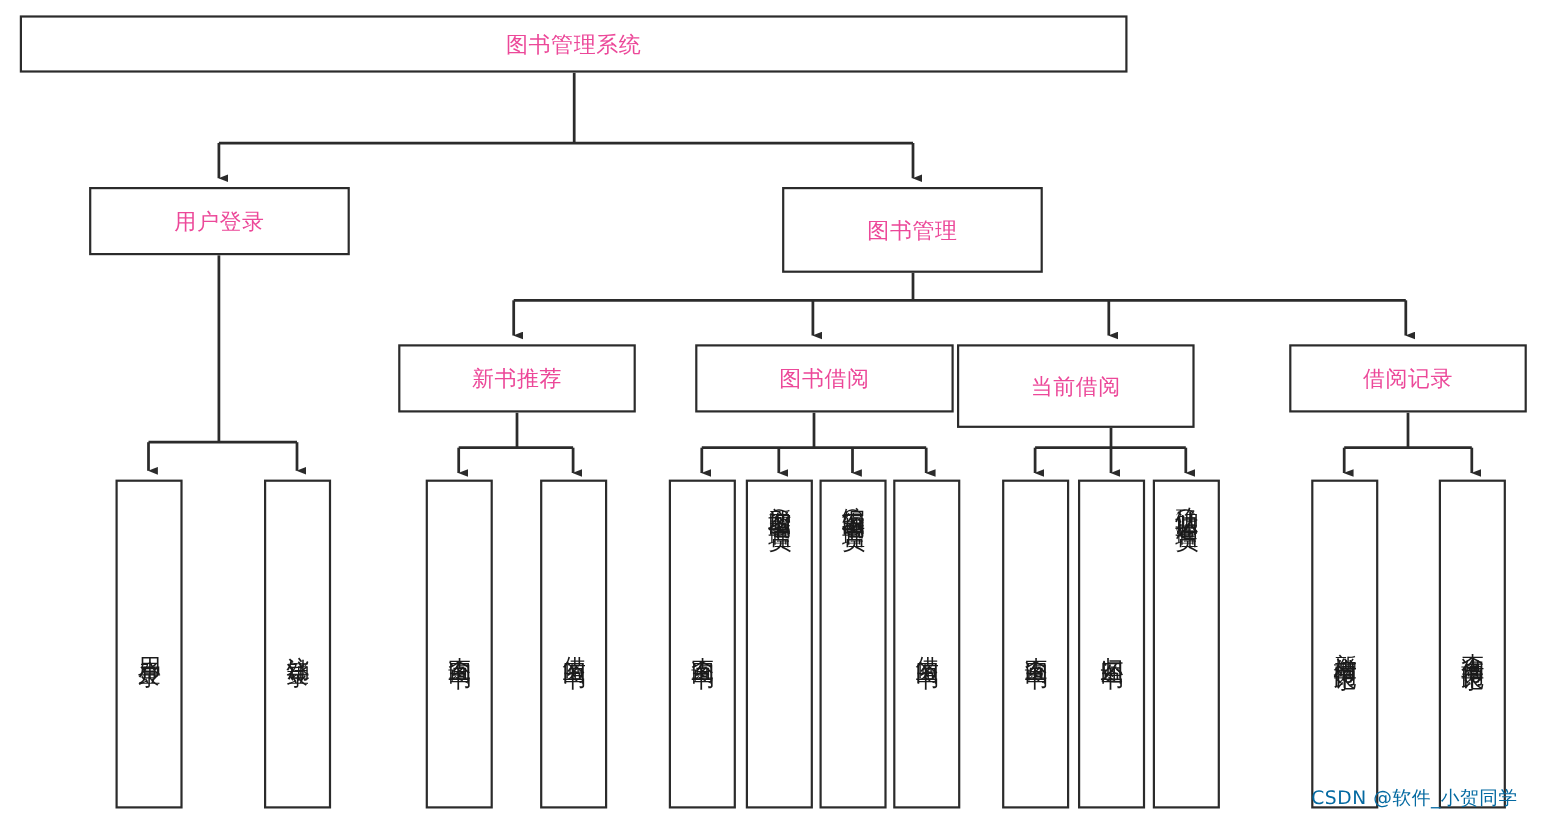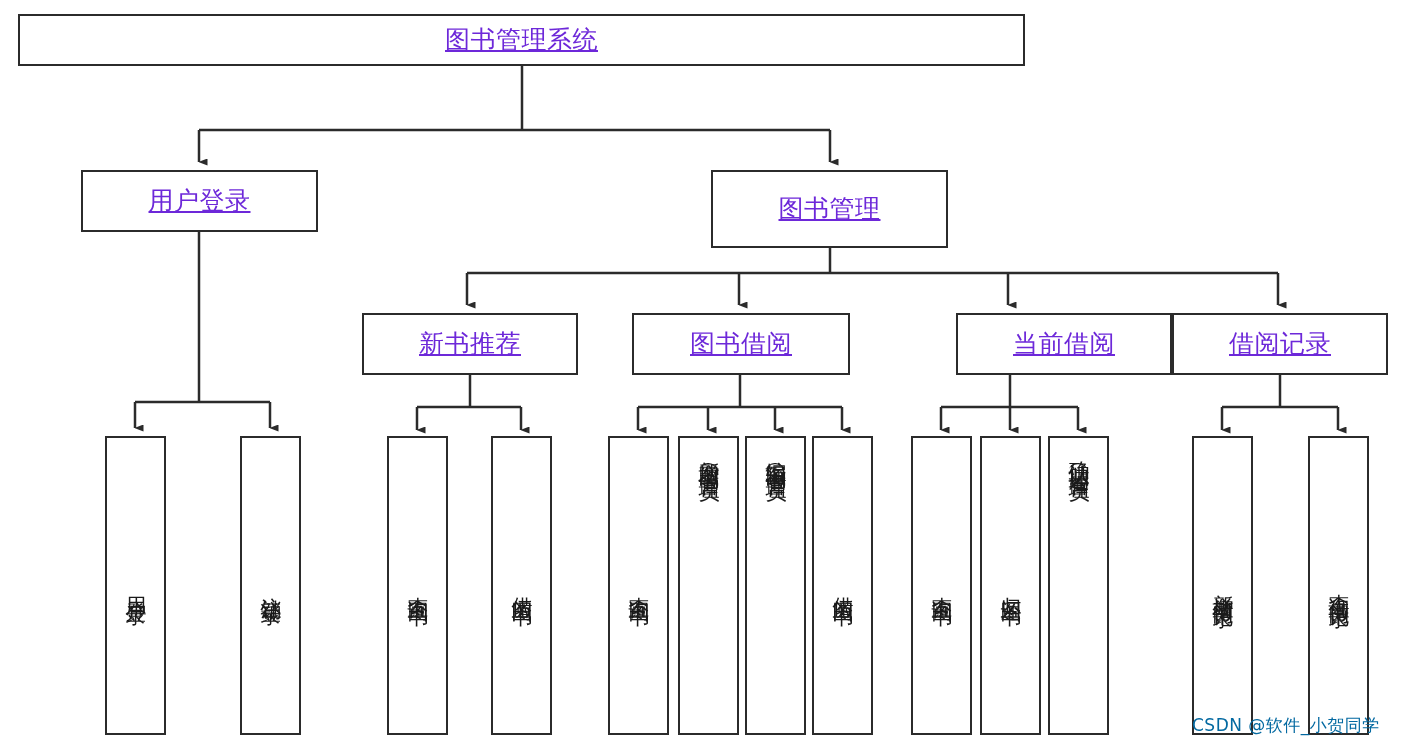--- a/index.html
+++ b/index.html
@@ -31,26 +31,25 @@
     position: absolute;
     box-sizing: border-box;
     border: 2px solid #2b2b2b;
     background: #ffffff;
     display: flex;
     align-items: center;
     justify-content: center;
     overflow: hidden;
   }
   .node-label-h {
-    font-size: 25px;
-    color: #6d28d9;
+    font-size: 20px;
+    color: #ec4899;
     line-height: 1.15;
     white-space: nowrap;
     letter-spacing: 0.5px;
-    text-decoration: underline;
   }
   .node-label-v {
     font-size: 21px;
     color: #1a1a1a;
     writing-mode: vertical-rl;
     text-orientation: upright;
     letter-spacing: 3px;
     line-height: 1;
     white-space: nowrap;
   }
@@ -147,24 +146,24 @@
   <div class="node-box" style="left:81px; top:170px; width:237px; height:62px;">
     <span class="node-label-h">用户登录</span>
   </div>
   <div class="node-box" style="left:711px; top:170px; width:237px; height:78px;">
     <span class="node-label-h">图书管理</span>
   </div>
 
   <div class="node-box" style="left:362px; top:313px; width:216px; height:62px;">
     <span class="node-label-h">新书推荐</span>
   </div>
-  <div class="node-box" style="left:632px; top:313px; width:218px; height:62px;">
+  <div class="node-box" style="left:632px; top:313px; width:235px; height:62px;">
     <span class="node-label-h">图书借阅</span>
   </div>
-  <div class="node-box" style="left:956px; top:313px; width:216px; height:62px;">
+  <div class="node-box" style="left:870px; top:313px; width:216px; height:76px;">
     <span class="node-label-h">当前借阅</span>
   </div>
   <div class="node-box" style="left:1172px; top:313px; width:216px; height:62px;">
     <span class="node-label-h">借阅记录</span>
   </div>
 
   <div class="node-box vbox-center" style="left:105px; top:436px; width:61px; height:299px;">
     <span class="node-label-v">用户登录</span>
   </div>
   <div class="node-box vbox-center" style="left:240px; top:436px; width:61px; height:299px;">

